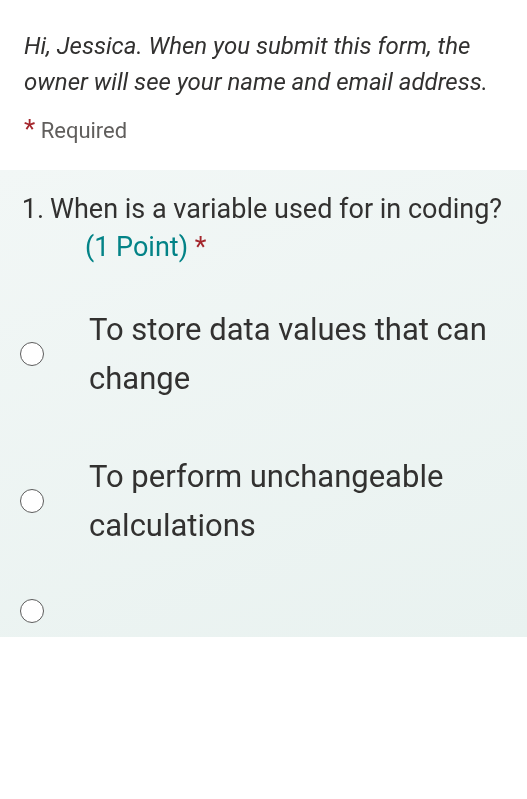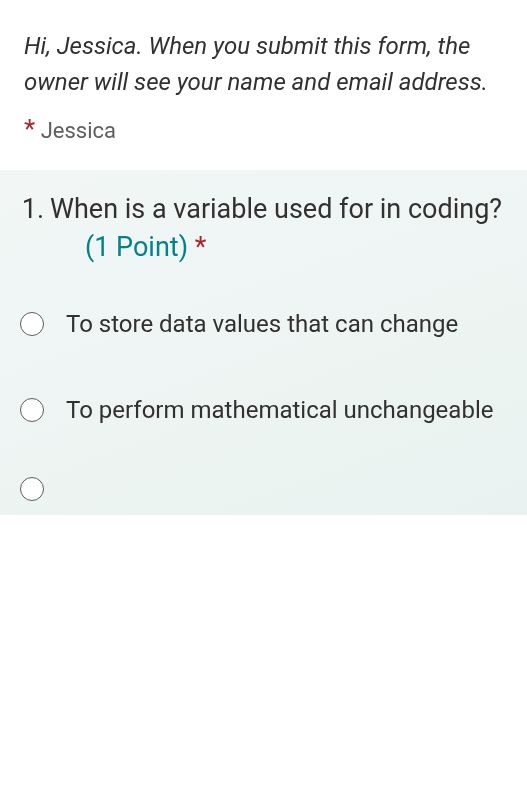--- a/index.html
+++ b/index.html
@@ -68,48 +68,49 @@
   .radio {
     width: 24px;
     height: 24px;
     min-width: 24px;
     border: 1.5px solid #5c5c5c;
     border-radius: 50%;
     background: #fff;
     margin-right: 22px;
   }
   .option-label {
-    font-size: 24px;
+    font-size: 31px;
     line-height: 1.6;
     color: #323130;
+    margin-left: 23px;
   }
 </style>
 </head>
 <body>
 
 <div class="intro">Hi, Jessica. When you submit this form, the owner will see your name and email address.</div>
 
 <div class="required-note">
-  <span class="asterisk">*</span><span> Jessica</span>
+  <span class="asterisk">*</span><span> Required</span>
 </div>
 
 <div class="question-block">
   <div class="question-title">
     <div class="q-number">1.</div>
     <div class="q-text">
       <span>When is a variable used for in coding? </span><span class="points">(1 Point)</span><span class="req-star"> *</span>
     </div>
   </div>
 
   <div class="options">
     <label class="option">
       <span class="radio"></span>
       <span class="option-label">To store data values that can change</span>
     </label>
     <label class="option">
       <span class="radio"></span>
-      <span class="option-label">To perform mathematical unchangeable</span>
+      <span class="option-label">To perform unchangeable calculations</span>
     </label>
     <label class="option">
       <span class="radio"></span>
     </label>
   </div>
 </div>
 
 </body></html>

